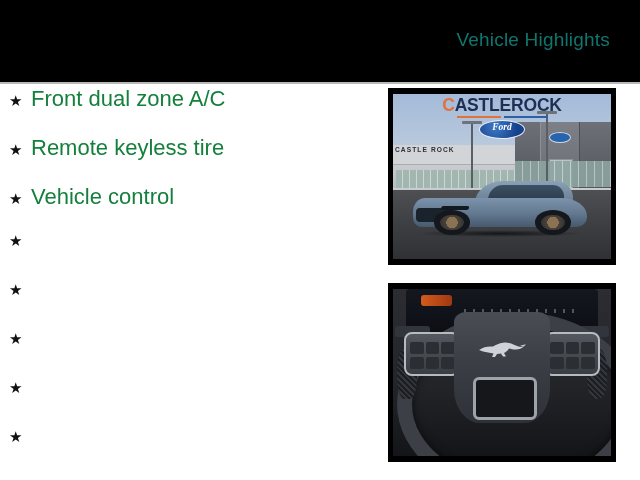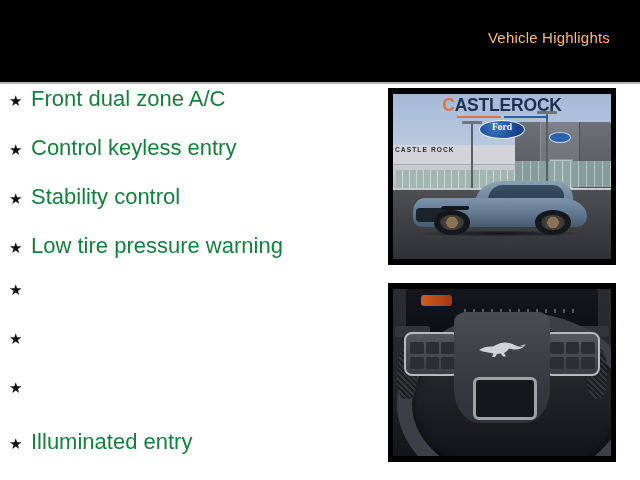--- a/index.html
+++ b/index.html
@@ -21,22 +21,22 @@
     left: 0; top: 0;
     width: 640px;
     height: 82px;
     background: #000000;
     box-sizing: border-box;
   }
   .header-title {
     position: absolute;
     right: 30px;
     top: 29px;
-    color: #fdba74;
-    font-size: 15px;
+    color: #0f766e;
+    font-size: 19px;
     letter-spacing: 0.2px;
     white-space: nowrap;
   }
   .header-rule {
     position: absolute;
     left: 0; top: 82px;
     width: 640px;
     height: 2px;
     background: #b9b9b9;
   }
@@ -252,20 +252,21 @@
     border-radius: 50%;
     background: radial-gradient(circle at 35% 32%, #3f7ac6, #16418c 72%);
     border: 1.4px solid #e8eef6;
     position: relative;
   }
   .ford-oval span {
     position: absolute;
     left: 0; right: 0; top: 2px;
     text-align: center;
     font-family: "Liberation Serif", serif;
+    font-style: italic;
     font-weight: bold;
     font-size: 9.5px;
     color: #ffffff;
     line-height: 1;
   }
 
   
   .car {
     position: absolute;
     left: 9%;
@@ -478,48 +479,46 @@
 
 <div class="features-list">
 
   <div class="feature-item">
     <span class="feature-star">★</span>
     <span class="feature-label">Front dual zone A/C</span>
   </div>
 
   <div class="feature-item">
     <span class="feature-star">★</span>
-    <span class="feature-label">Control keyless entry</span>
-  </div>
-
-  <div class="feature-item">
-    <span class="feature-star">★</span>
-    <span class="feature-label">Stability control</span>
-  </div>
-
-  <div class="feature-item">
-    <span class="feature-star">★</span>
-    <span class="feature-label">Low tire pressure warning</span>
-  </div>
-
-  <div class="feature-item">
-    <span class="feature-star">★</span>
-  </div>
-
-  <div class="feature-item">
-    <span class="feature-star">★</span>
-  </div>
-
-  <div class="feature-item">
-    <span class="feature-star">★</span>
-  </div>
-
-  <div class="feature-item">
-    <span class="feature-star">★</span>
-    <span class="feature-label">Illuminated entry</span>
+    <span class="feature-label">Remote keyless tire</span>
+  </div>
+
+  <div class="feature-item">
+    <span class="feature-star">★</span>
+    <span class="feature-label">Vehicle control</span>
+  </div>
+
+  <div class="feature-item">
+    <span class="feature-star">★</span>
+  </div>
+
+  <div class="feature-item">
+    <span class="feature-star">★</span>
+  </div>
+
+  <div class="feature-item">
+    <span class="feature-star">★</span>
+  </div>
+
+  <div class="feature-item">
+    <span class="feature-star">★</span>
+  </div>
+
+  <div class="feature-item">
+    <span class="feature-star">★</span>
   </div>
 
 </div>
 
 <div class="photo-frame top">
   <div class="photo-inner">
 
     <div class="sky"></div>
 
     <div class="bldg-left">

